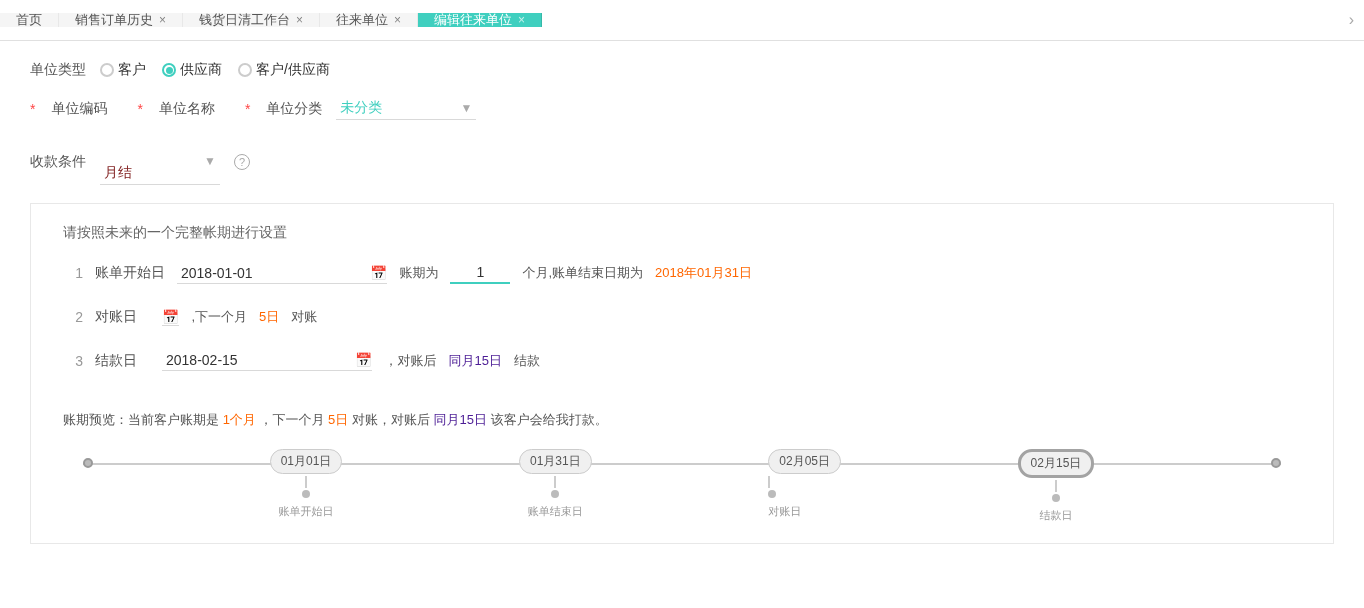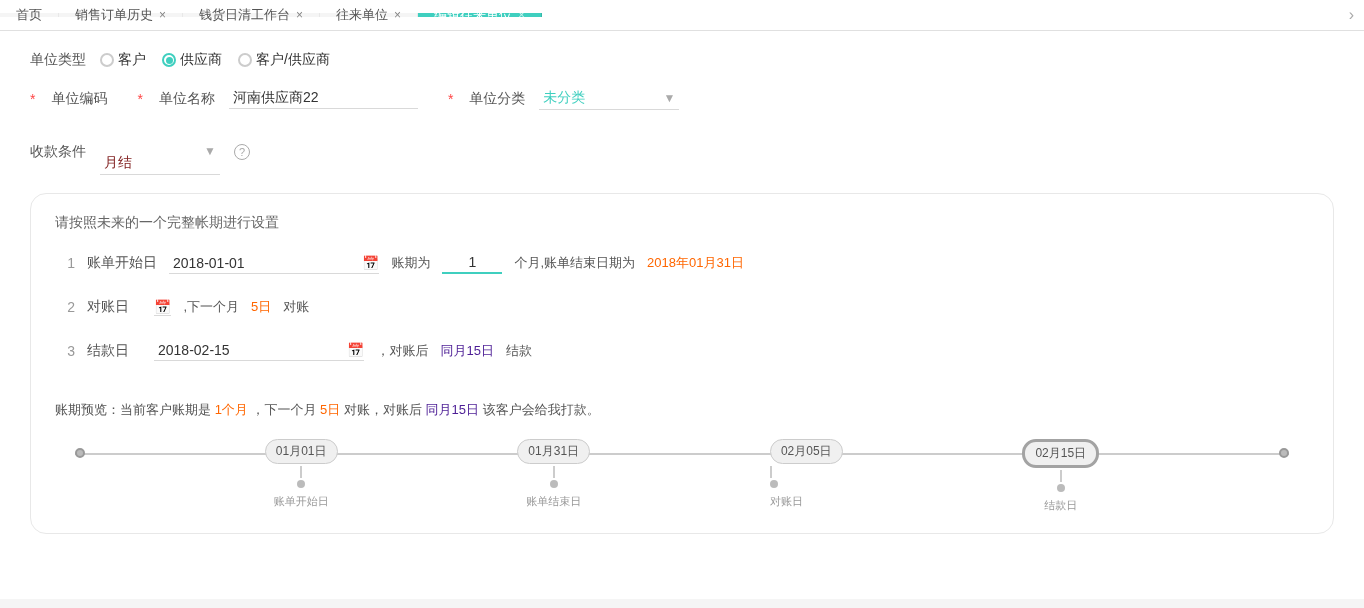--- a/index.html
+++ b/index.html
@@ -4,21 +4,21 @@
   <style>
     * { box-sizing: border-box; margin: 0; padding: 0; }
     body { font-family: "Microsoft YaHei", "PingFang SC", sans-serif; font-size: 14px; color: #333; background: #f5f5f5; }
 
     
     .tabs-bar {
       display: flex;
       align-items: center;
       background: #fff;
       border-bottom: 1px solid #e0e0e0;
-      height: 31px;
+      height: 41px;
       padding: 13px 0;
     }
     .tab {
       display: flex;
       align-items: center;
       padding: 0 16px;
       height: 100%;
       cursor: pointer;
       font-size: 13px;
       color: #555;
@@ -161,22 +161,22 @@
       font-size: 11px;
       display: flex;
       align-items: center;
       justify-content: center;
       cursor: pointer;
     }
 
     
     .panel-box {
       border: 1px solid #e8e8e8;
-      border-radius: 16px;
-      padding: 20px 24px;
+      border-radius: 0;
+      padding: 20px 32px;
       margin-top: 10px;
     }
     .panel-hint {
       color: #666;
       margin-bottom: 20px;
       font-size: 14px;
     }
 
     
     .setting-row {
@@ -278,21 +278,20 @@
   </div>
 
   <div class="form-row">
     <div class="form-field">
       <span class="required-star">*</span>
       <span class="form-label">单位编码</span>
     </div>
     <div class="form-field">
       <span class="required-star">*</span>
       <span class="form-label">单位名称</span>
-      <input type="text" class="input-field" style="min-width: 160px;" value="河南供应商22">
     </div>
     <div class="form-field">
       <span class="required-star">*</span>
       <span class="form-label">单位分类</span>
       <div class="select-field" style="min-width:140px;">
         <span class="select-value">未分类</span>
         <span class="select-arrow">▼</span>
       </div>
     </div>
   </div>

